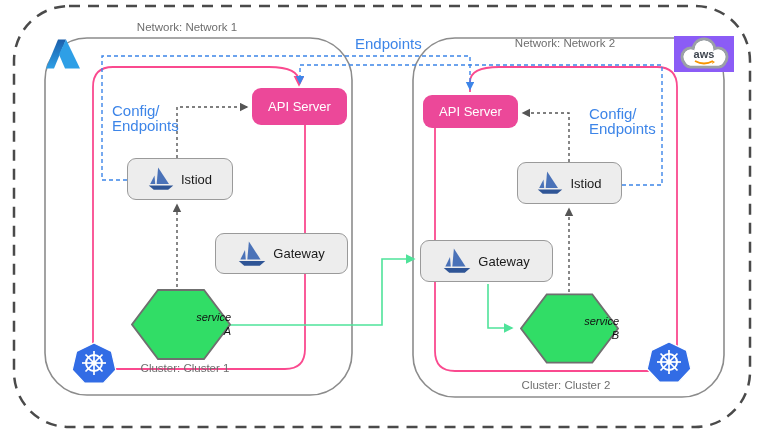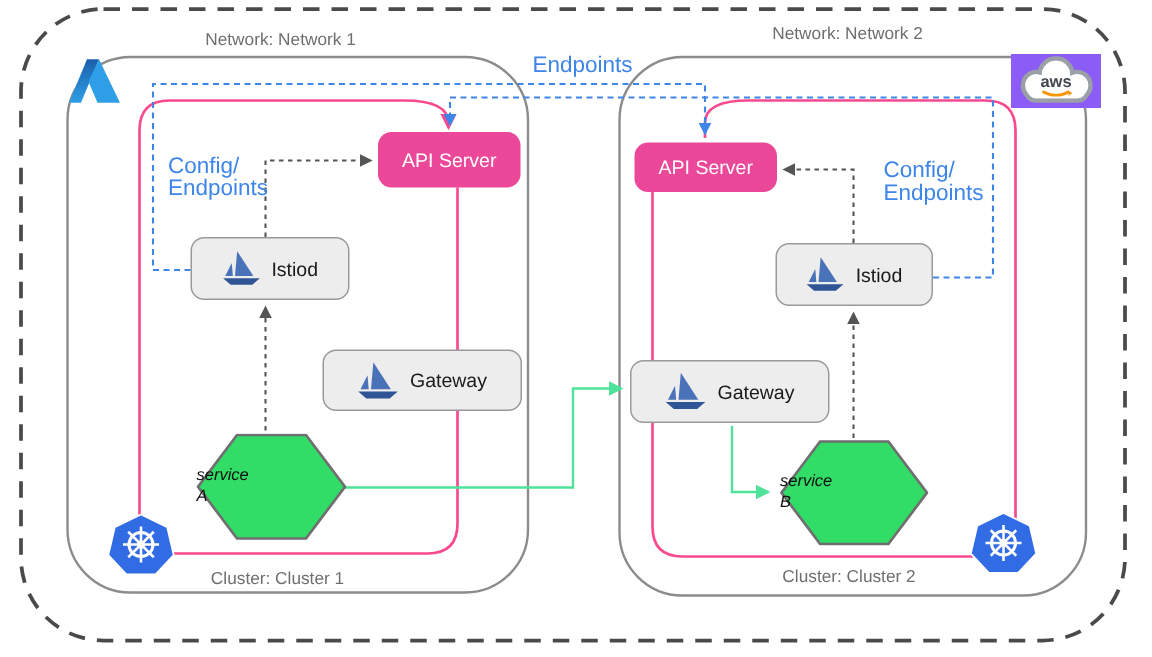--- a/index.html
+++ b/index.html
@@ -17,21 +17,21 @@
     background:#ec4899;border-radius:9px;color:#ffffff;font-size:13px;
     display:flex;align-items:center;justify-content:center;
   }
   .gray-box{
     background:#ededed;border:1.5px solid #9a9a9a;border-radius:9px;
     display:flex;align-items:center;justify-content:center;gap:7px;
     font-size:13px;color:#1a1a1a;
   }
   .hex-text{
     position:absolute;z-index:3;font-size:11px;font-style:italic;color:#111;
-    text-align:left;line-height:14px;width:100px;
+    text-align:right;line-height:14px;width:100px;
   }
 </style>
 </head>
 <body>
 
 <div id="canvas">
 
   <svg id="wires" width="768" height="438" viewBox="0 0 768 438">
     <defs>
       <marker id="ar-blue" markerWidth="7" markerHeight="7" refX="5" refY="3" orient="auto">
@@ -63,34 +63,34 @@
     <path d="M177,158 L177,107 L247,107" fill="none" stroke="#555555" stroke-width="1.4" stroke-dasharray="3 3" marker-end="url(#ar-gray)"></path>
     <path d="M569,162 L569,113 L523,113" fill="none" stroke="#555555" stroke-width="1.4" stroke-dasharray="3 3" marker-end="url(#ar-gray)"></path>
     <path d="M177,287 L177,205" fill="none" stroke="#555555" stroke-width="1.4" stroke-dasharray="3 3" marker-end="url(#ar-gray)"></path>
     <path d="M569,292 L569,209" fill="none" stroke="#555555" stroke-width="1.4" stroke-dasharray="3 3" marker-end="url(#ar-gray)"></path>
 
     <path d="M230,325 L382,325 L382,259 L414,259" fill="none" stroke="#4fe39a" stroke-width="1.6" marker-end="url(#ar-green)"></path>
     <path d="M488,284 L488,328 L512,328" fill="none" stroke="#4fe39a" stroke-width="1.6" marker-end="url(#ar-green)"></path>
   </svg>
 
   <div class="label net-label" style="left:77px;top:21px;">Network: Network 1</div>
-  <div class="label net-label" style="left:455px;top:17px;">Network: Network 2</div>
+  <div class="label net-label" style="left:455px;top:37px;">Network: Network 2</div>
 
   <div class="label blue-label" style="left:355px;top:36px;">Endpoints</div>
 
   <div class="label blue-label" style="left:112px;top:103px;">
     <div>Config/</div>
     <div>Endpoints</div>
   </div>
   <div class="label blue-label" style="left:589px;top:106px;">
     <div>Config/</div>
     <div>Endpoints</div>
   </div>
 
-  <div class="label cluster-label" style="left:75px;top:380px;">Cluster: Cluster 1</div>
+  <div class="label cluster-label" style="left:75px;top:362px;">Cluster: Cluster 1</div>
   <div class="label cluster-label" style="left:456px;top:379px;text-align:center;">Cluster: Cluster 2</div>
 
   <div class="node api-box" style="left:252px;top:88px;width:95px;height:37px;">
     <span>API Server</span>
   </div>
   <div class="node api-box" style="left:423px;top:95px;width:95px;height:33px;">
     <span>API Server</span>
   </div>
 
   <div class="node gray-box" style="left:127px;top:158px;width:106px;height:42px;">

